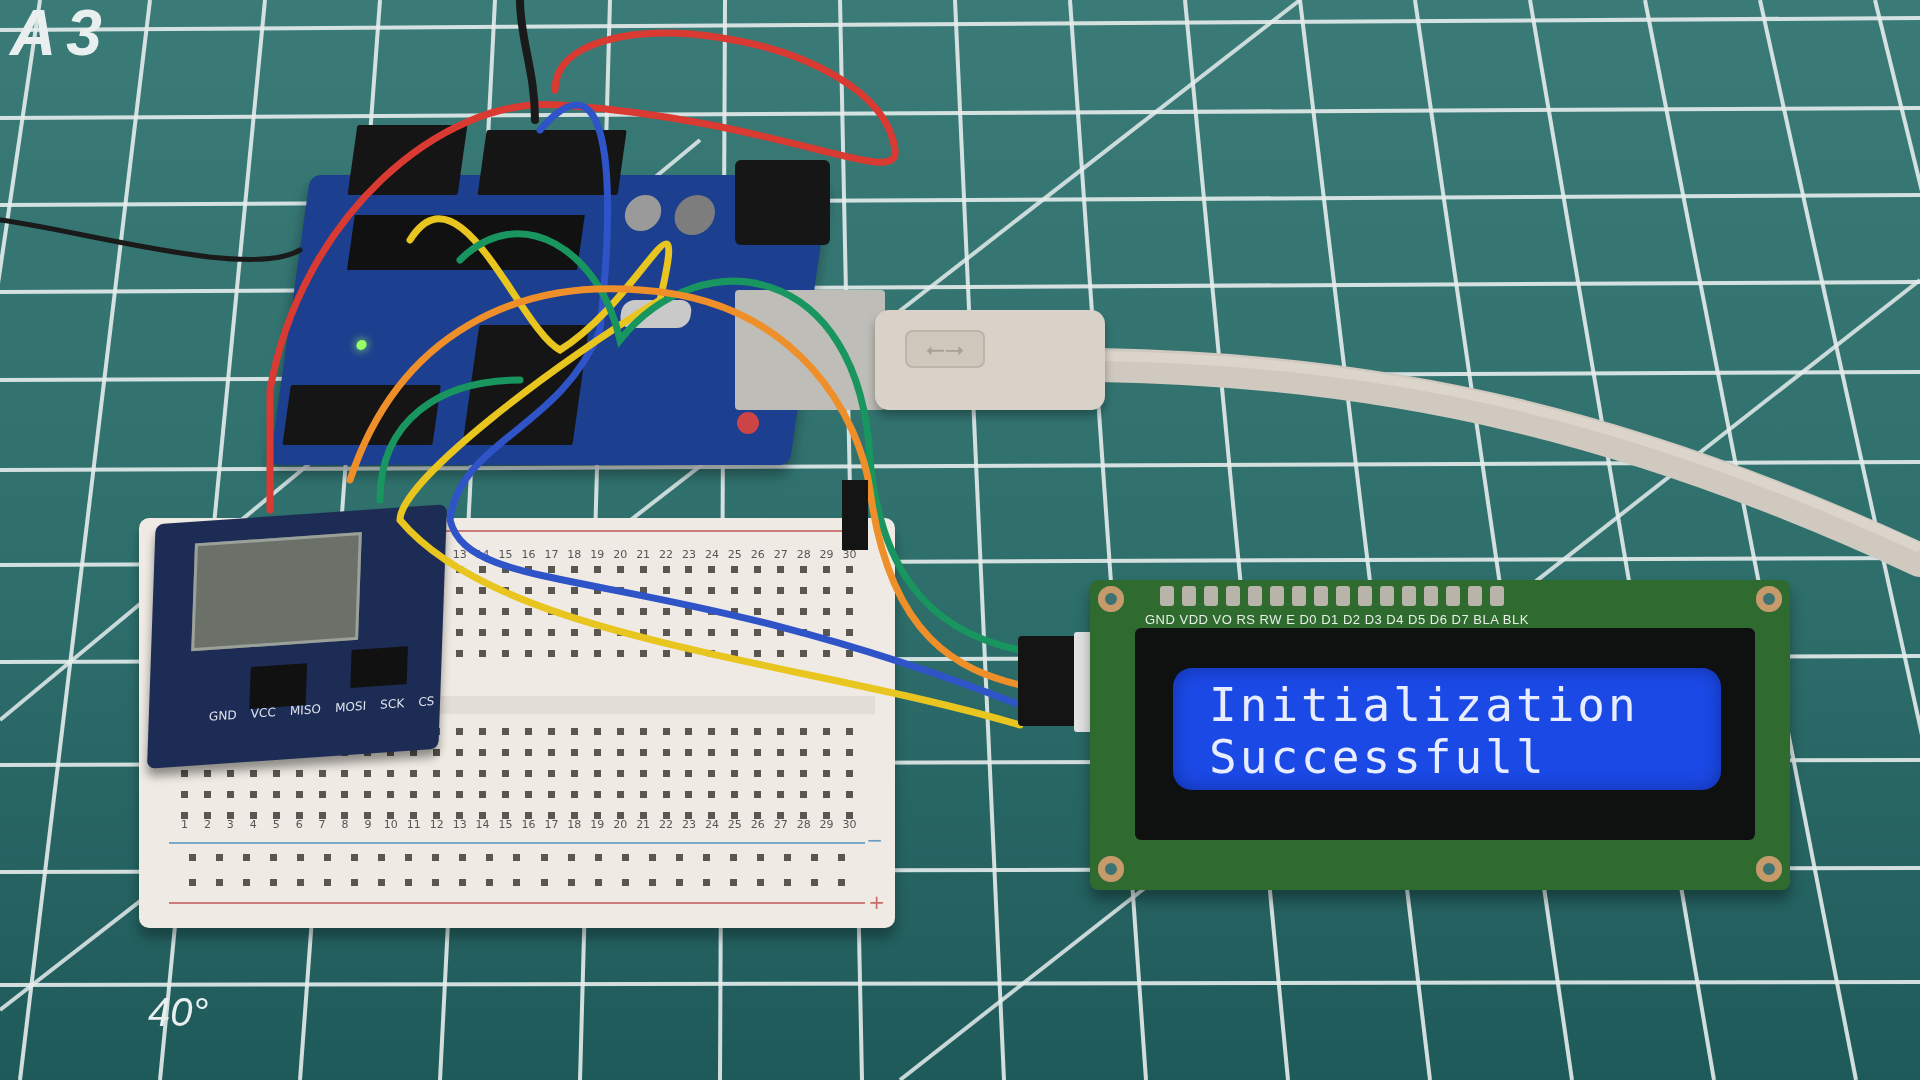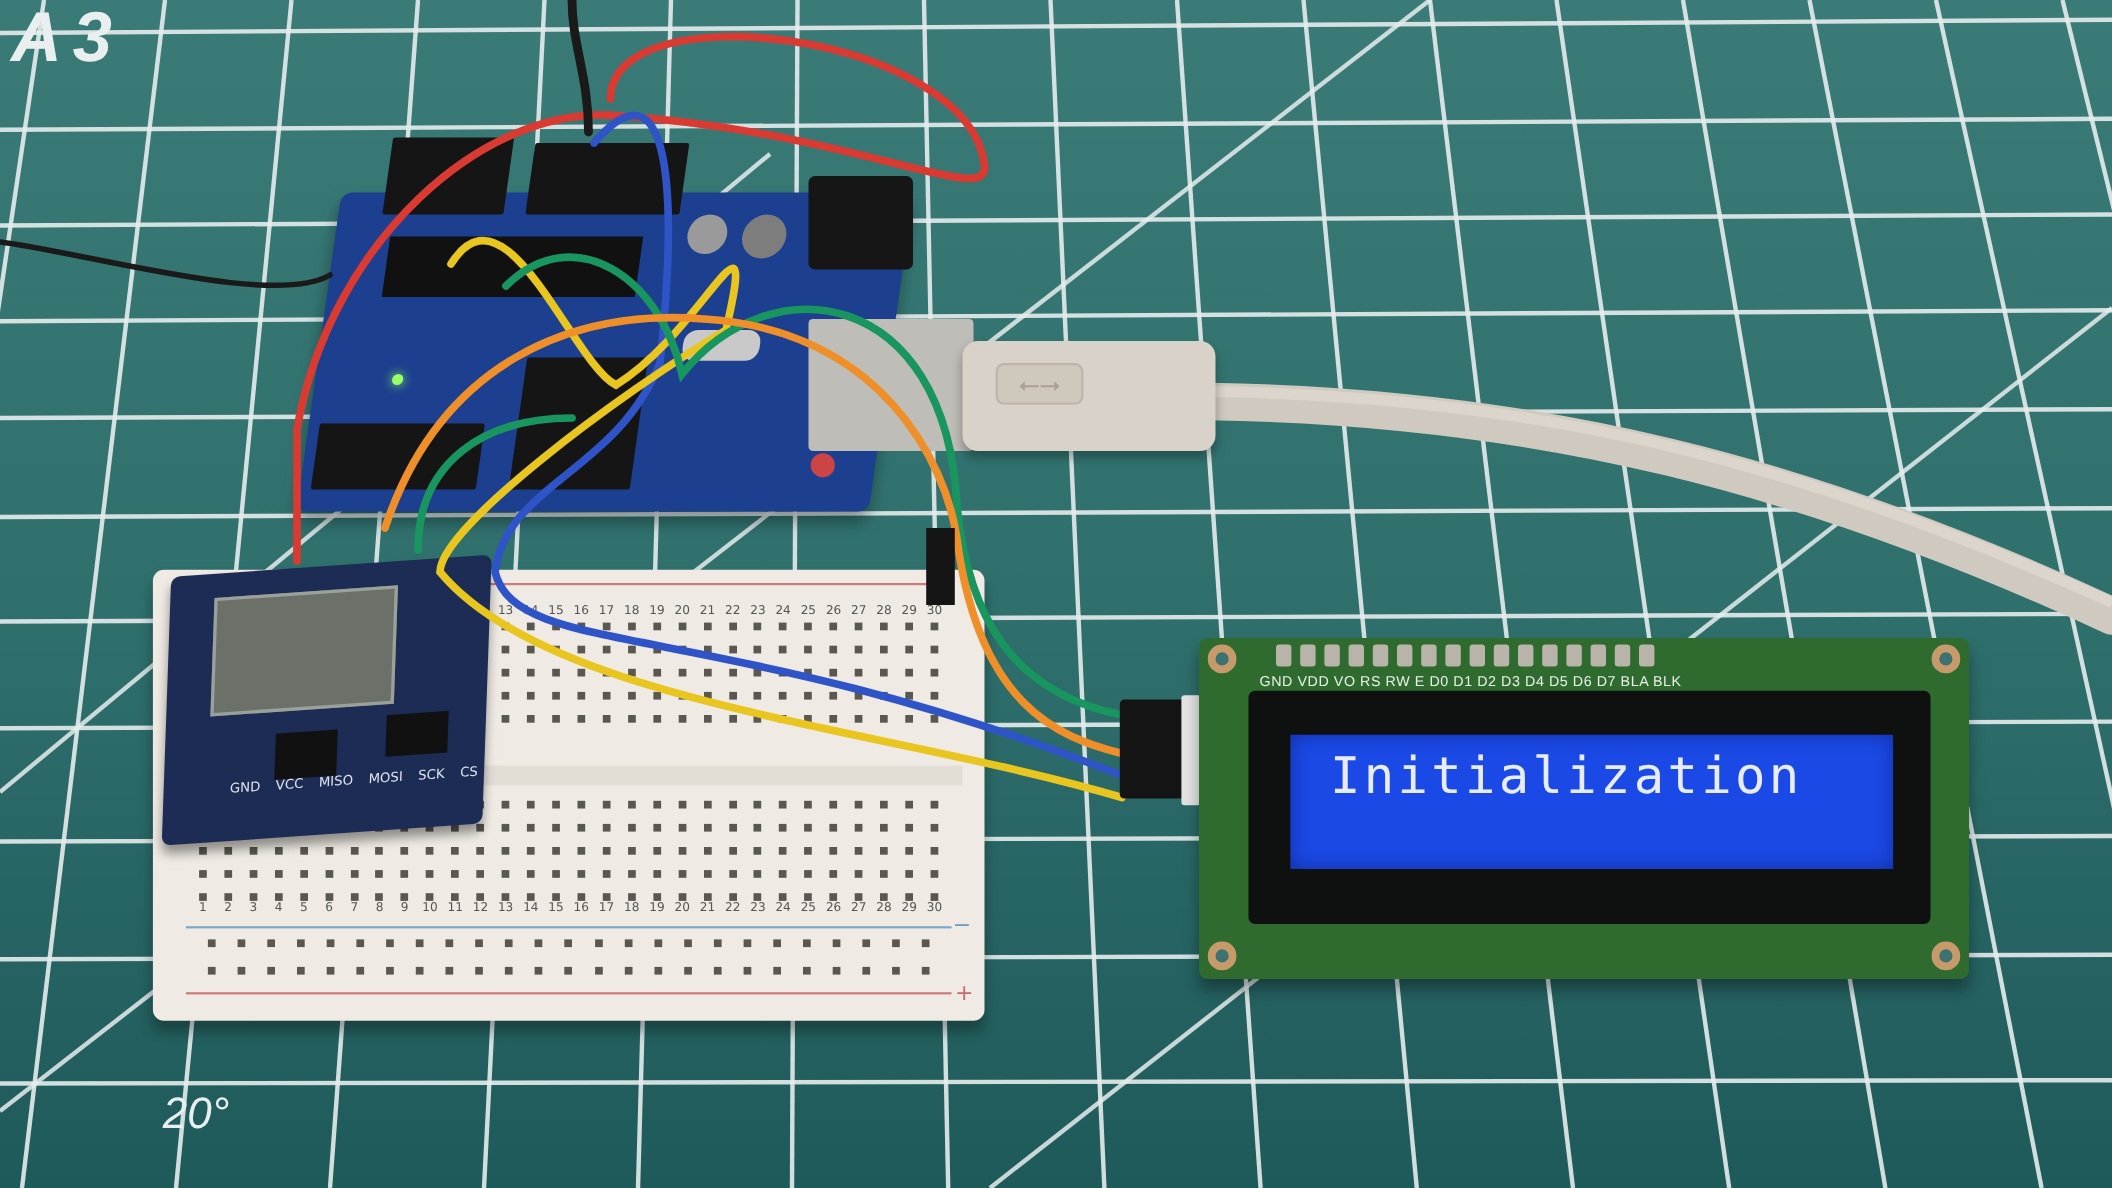--- a/index.html
+++ b/index.html
@@ -8,21 +8,21 @@
   .mat-text{position:absolute;color:#e9eeee;font-family:"Liberation Sans",sans-serif;font-weight:bold;}
   #mat-a3{left:10px;top:-4px;font-size:64px;letter-spacing:10px;font-style:italic;}
   #mat-30{left:148px;top:990px;font-size:40px;font-style:italic;font-weight:normal;}
   
   #lcd-board{position:absolute;left:1090px;top:580px;width:700px;height:310px;background:#2f6b2f;border-radius:8px;box-shadow:0 10px 14px rgba(0,0,0,.35);}
   .hole{position:absolute;width:26px;height:26px;border-radius:50%;background:#c79a6a;box-shadow:inset 0 0 0 7px #c79a6a, inset 0 0 0 13px #3d7272;}
   #lcd-pins{position:absolute;left:70px;top:6px;display:flex;gap:8px;}
   .pin{width:14px;height:20px;background:#b9b4aa;border-radius:3px;}
   #lcd-pinlabels{position:absolute;left:55px;top:32px;color:#e9f0e9;font-size:13px;letter-spacing:0.5px;white-space:nowrap;font-family:"Liberation Sans",sans-serif;}
   #lcd-bezel{position:absolute;left:45px;top:48px;width:620px;height:212px;background:#0f1010;border-radius:6px;}
-  #lcd-screen{position:absolute;left:38px;top:40px;width:548px;height:122px;background:#1b49e6;box-shadow:inset 0 0 18px rgba(0,0,40,.35);}
+  #lcd-screen{position:absolute;left:38px;top:40px;width:548px;height:122px;background:#1b49e6;box-shadow:inset 0 0 18px rgba(0,0,40,.35);border-radius:19px;}
   .lcd-line{position:absolute;left:36px;color:#e8ecff;font-family:"DejaVu Sans Mono",monospace;font-size:46px;letter-spacing:3px;white-space:pre;}
   #lcd-line1{top:10px;}
   #lcd-line2{top:62px;}
   
   #i2c-conn{position:absolute;left:1018px;top:636px;width:60px;height:90px;background:#141414;border-radius:4px;}
   #i2c-strip{position:absolute;left:1074px;top:632px;width:18px;height:100px;background:#e3e3e3;border-radius:3px;}
   
   #breadboard{position:absolute;left:139px;top:518px;width:756px;height:410px;background:#efeae3;border-radius:10px;box-shadow:0 10px 12px rgba(0,0,0,.3);}
   .bb-rail{position:absolute;left:30px;right:30px;height:2px;}
   .bb-holes{position:absolute;left:34px;right:34px;display:grid;grid-template-columns:repeat(30,1fr);row-gap:14px;}
@@ -88,21 +88,21 @@
       <line x1="1875" y1="0" x2="2140" y2="1080"></line>
     </g>
     <g stroke="#e6eded" stroke-width="4" opacity="0.85">
       <line x1="0" y1="1010" x2="1300" y2="0"></line>
       <line x1="900" y1="1080" x2="1920" y2="280"></line>
       <line x1="0" y1="720" x2="700" y2="140"></line>
     </g>
   </svg>
 
   <div class="mat-text" id="mat-a3">A3</div>
-  <div class="mat-text" id="mat-30">20°</div>
+  <div class="mat-text" id="mat-30">40°</div>
 
   <svg width="1920" height="1080" style="position:absolute;left:0;top:0">
     <path d="M1100 365 C1400 370 1640 430 1920 560" stroke="#cfc9bf" stroke-width="34" fill="none" stroke-linecap="round"></path>
     <path d="M1100 356 C1400 360 1640 420 1920 548" stroke="#e2ddd4" stroke-width="10" fill="none" opacity="0.6"></path>
   </svg>
 
   <div id="arduino">
     <div class="hdr" style="left:40px;top:-50px;width:110px;height:70px;"></div>
     <div class="hdr" style="left:170px;top:-45px;width:140px;height:65px;"></div>
     <div class="hdr" style="left:10px;top:210px;width:150px;height:60px;"></div>
@@ -598,16 +598,17 @@
         <div class="pin"></div>
       <div class="pin"></div>
         <div class="pin"></div>
         <div class="pin"></div>
         <div class="pin"></div>
     </div>
     <div id="lcd-pinlabels">GND VDD VO RS RW E D0 D1 D2 D3 D4 D5 D6 D7 BLA BLK</div>
     <div id="lcd-bezel">
       <div id="lcd-screen">
         <div class="lcd-line" id="lcd-line1">Initialization</div>
+        <div class="lcd-line" id="lcd-line2">Successfull</div>
       </div>
     </div>
   </div>
 </div>
 
 </body></html>

